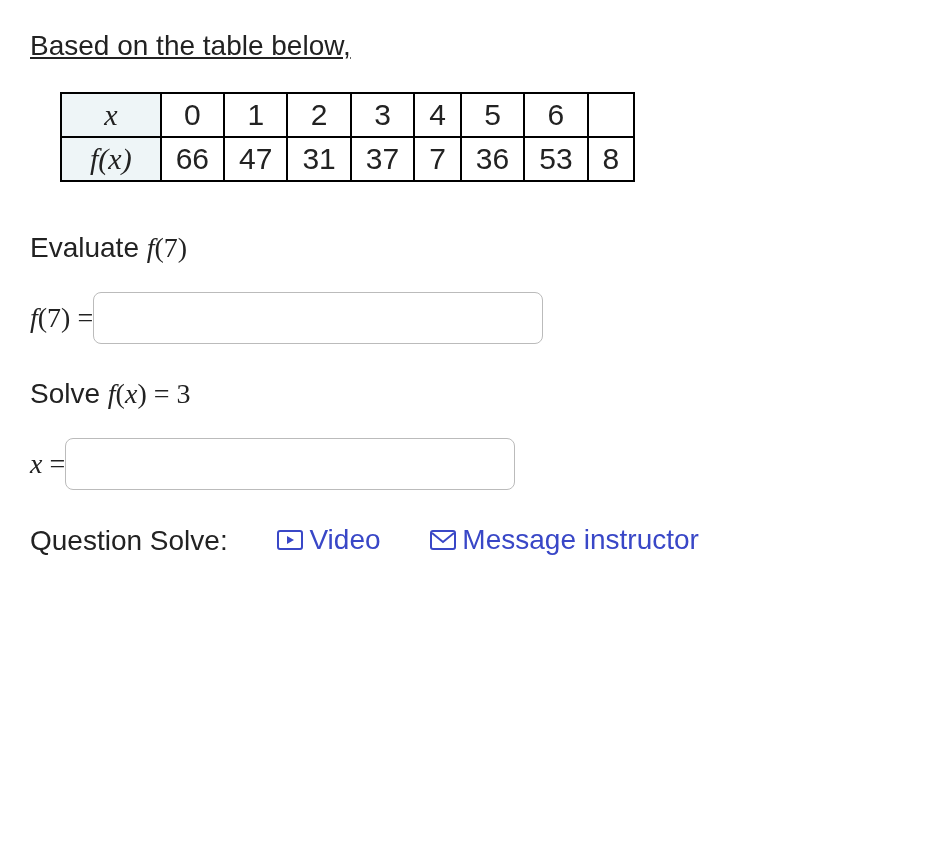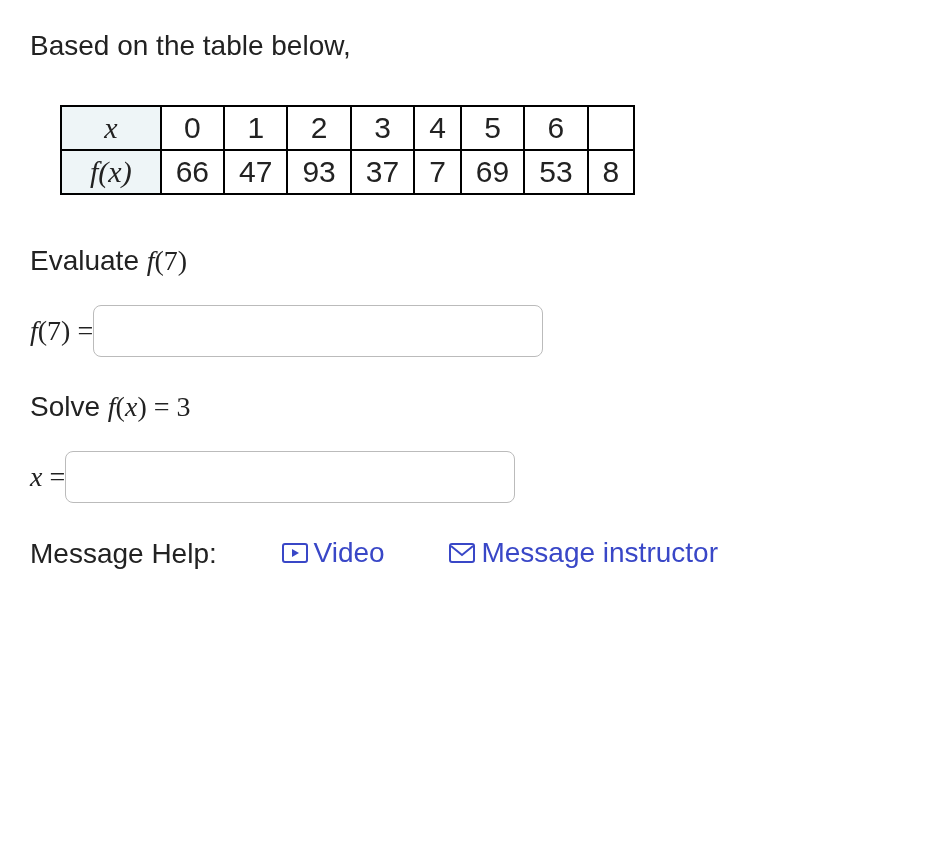--- a/index.html
+++ b/index.html
@@ -10,21 +10,22 @@
       font-size: 28px;
       color: #222;
       margin: 0;
       padding: 30px;
       width: 938px;
       height: 846px;
       background: #fff;
       overflow: hidden;
     }
     .prompt {
-      margin-bottom: 43px;
+      margin-bottom: 30px;
+      text-decoration: underline;
     }
     .table-wrap {
       margin-left: 30px;
       margin-bottom: 50px;
       overflow: hidden;
     }
     table {
       border-collapse: collapse;
     }
     td {
@@ -67,21 +68,21 @@
       padding: 4px 10px;
       background: #fff;
     }
     .help-line {
       margin-top: 20px;
     }
     .help-link {
       color: #3947c7;
       display: inline-flex;
       align-items: center;
-      margin-left: 23px;
+      margin-left: 8px;
       padding-left: 34px;
     }
     .icon {
       margin-right: 6px;
       display: inline-flex;
       align-items: center;
     }
     svg {
       display: block;
     }
@@ -102,24 +103,24 @@
       <td>3</td>
       <td>4</td>
       <td>5</td>
       <td>6</td>
       <td></td>
     </tr>
     <tr>
       <td class="header-cell"><span class="mathit">f</span>(<span class="mathit">x</span>)</td>
       <td>66</td>
       <td>47</td>
-      <td>93</td>
+      <td>31</td>
       <td>37</td>
       <td>7</td>
-      <td>69</td>
+      <td>36</td>
       <td>53</td>
       <td>8</td>
     </tr>
   </tbody>
     </table>
 </div>
 
 <div class="question-line">
   Evaluate <span class="math"><span class="mathit">f</span>(7)</span>
 </div>
@@ -132,21 +133,21 @@
 <div class="question-line">
   Solve <span class="math"><span class="mathit">f</span>(<span class="mathit">x</span>) = 3</span>
 </div>
 
 <div class="answer-line">
   <span class="answer-label math"><span class="mathit">x</span> =</span>
   <input class="answer-input" type="text" style="">
 </div>
 
 <div class="help-line">
-  <span>Message Help:</span>
+  <span>Question Solve:</span>
   <span class="help-link">
     <span class="icon">
       <svg width="26" height="20" viewBox="0 0 26 20">
           <rect x="1" y="1" width="24" height="18" rx="2" fill="none" stroke="#3947c7" stroke-width="2"></rect>
           <polygon points="10,6 10,14 17,10" fill="#3947c7"></polygon>
         </svg>
     </span>
     <span>Video</span>
   </span>
   <span class="help-link">

